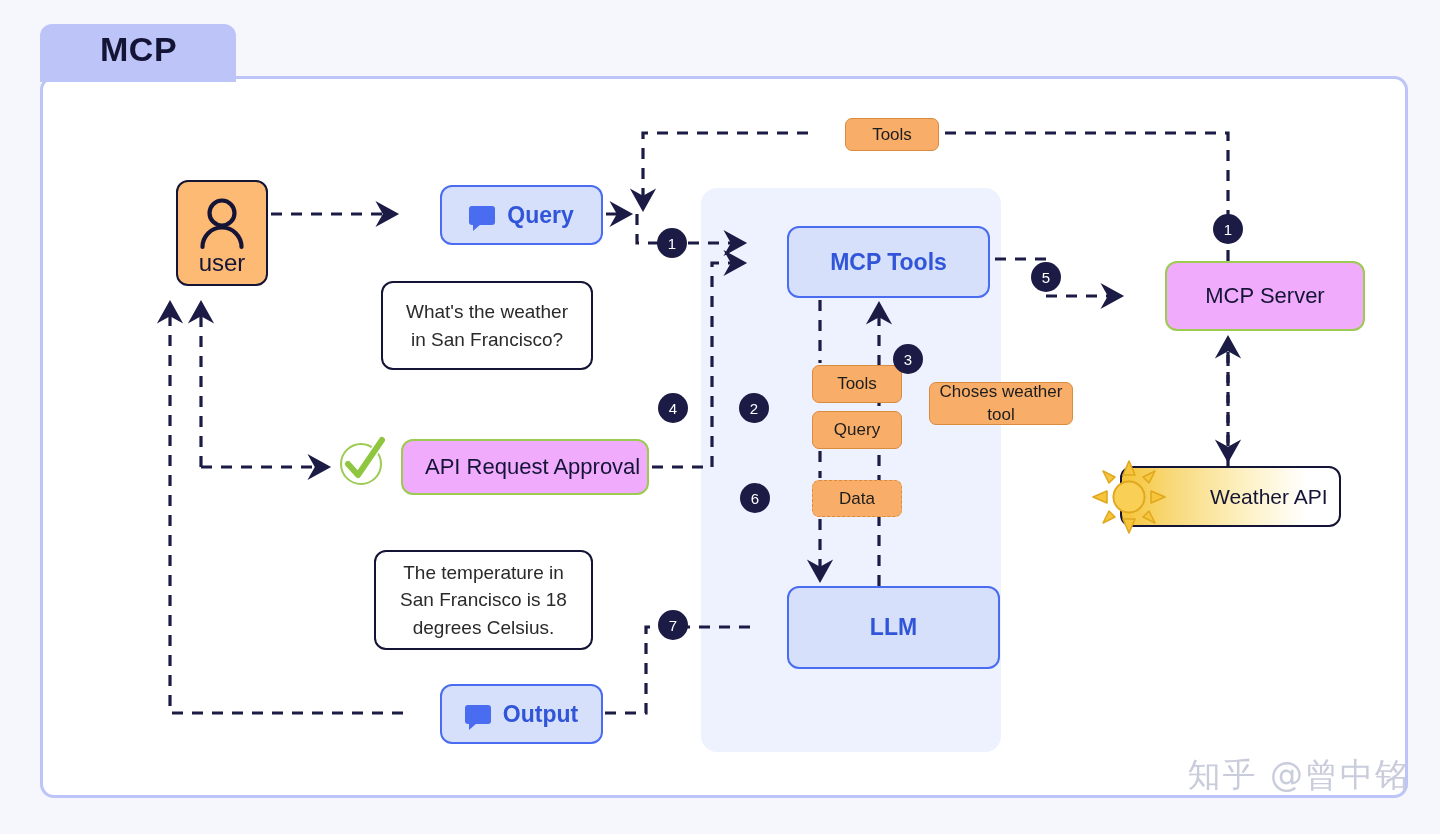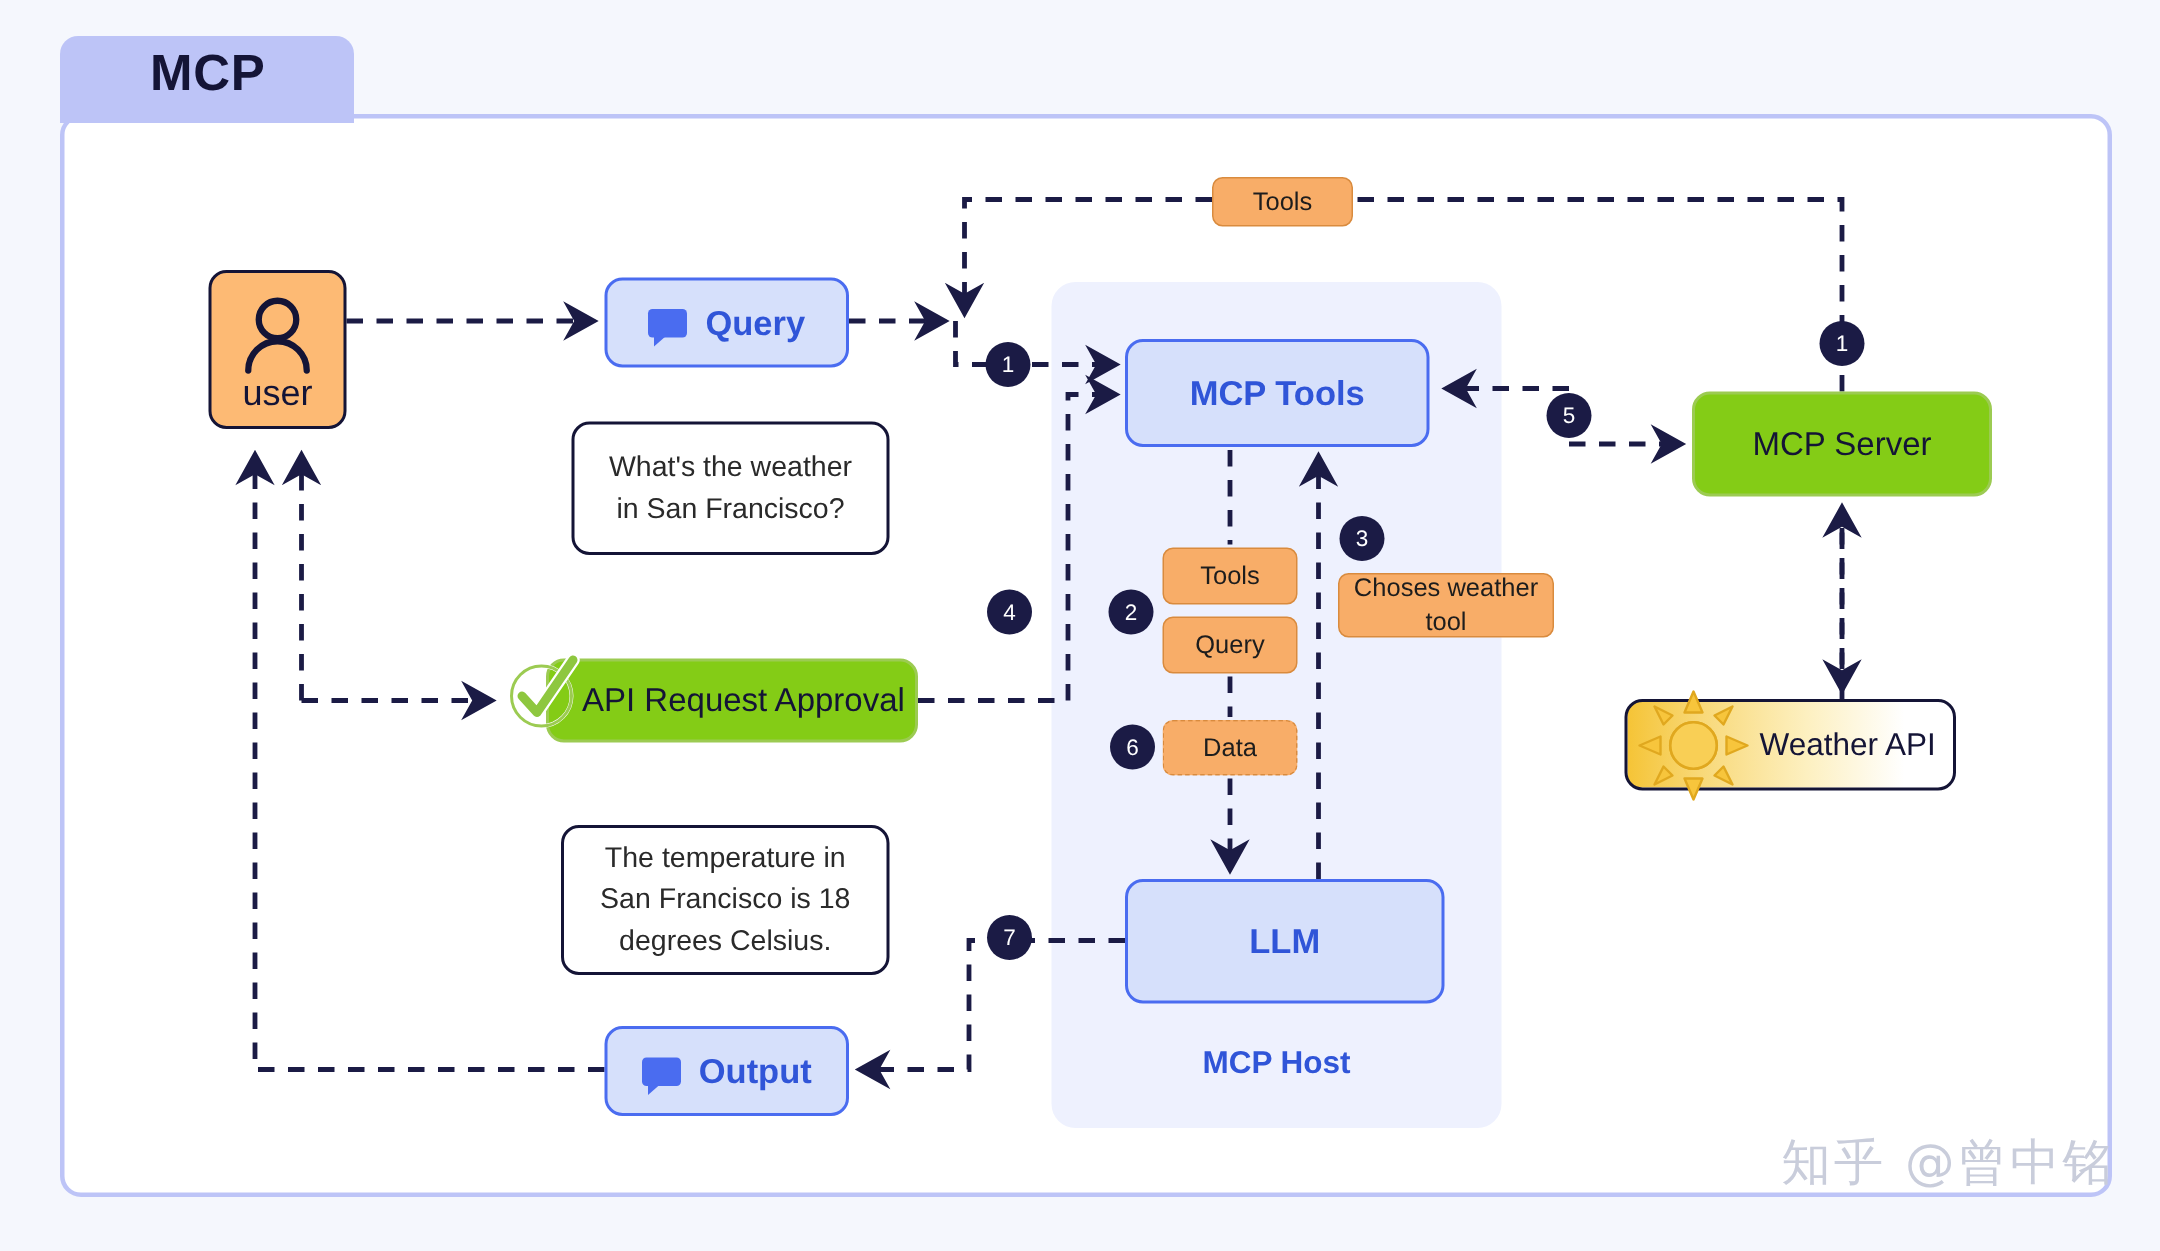--- a/index.html
+++ b/index.html
@@ -74,30 +74,31 @@
   }
   
   .node {
     position: absolute;
     box-sizing: border-box;
     display: flex;
     align-items: center;
     justify-content: center;
     text-align: center;
     z-index: 5;
+    margin-left: 37px;
   }
   .blue-node {
     background: #d6e0fb;
     border: 2px solid #4a6cf0;
     border-radius: 12px;
     color: #3055d8;
     font-weight: 700;
   }
   .green-node {
-    background: #84cc16;
+    background: #f0abfc;
     border: 2px solid #9ccb52;
     border-radius: 12px;
     color: #141436;
     font-weight: 400;
   }
   .orange-node {
     background: #f8ad68;
     border: 1.5px solid #d98b3e;
     border-radius: 7px;
     color: #1d1d1d;
@@ -241,21 +242,20 @@
 </head>
 <body>
 
 <div id="stage">
 
   <div id="frame-body"></div>
   <div id="frame-tab"></div>
   <div id="frame-tab-label">MCP</div>
 
   <div id="host-panel"></div>
-  <div id="host-label">MCP Host</div>
 
   <svg id="wires" viewBox="0 0 1440 834" xmlns="http://www.w3.org/2000/svg">
     <defs>
       <marker id="ah" markerWidth="9" markerHeight="9" refX="6.4" refY="4.5" orient="auto" markerUnits="strokeWidth">
         <path d="M0.6,0.4 L8,4.5 L0.6,8.6 L2.9,4.5 Z" fill="#1b1b45"></path>
       </marker>
     </defs>
     <g stroke="#1b1b45" stroke-width="3.2" fill="none" stroke-dasharray="11 9" stroke-linecap="butt">
 
       <path d="M231,214 L394,214" marker-end="url(#ah)"></path>

